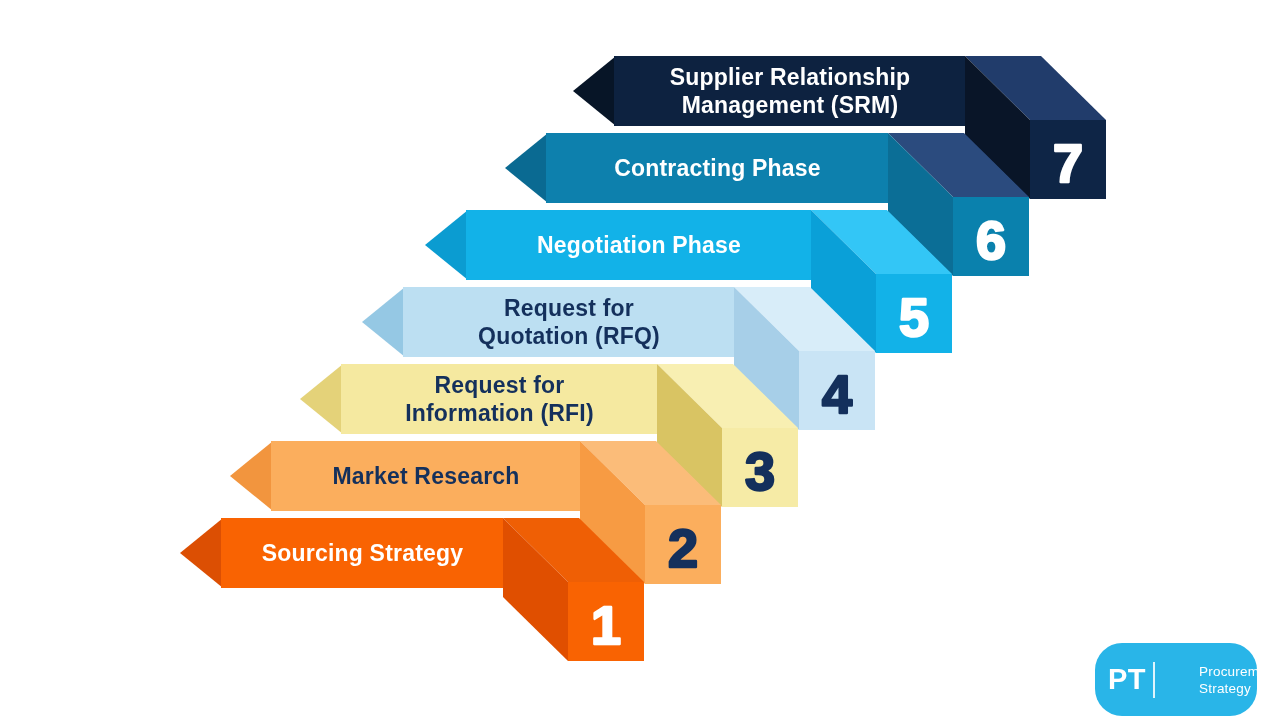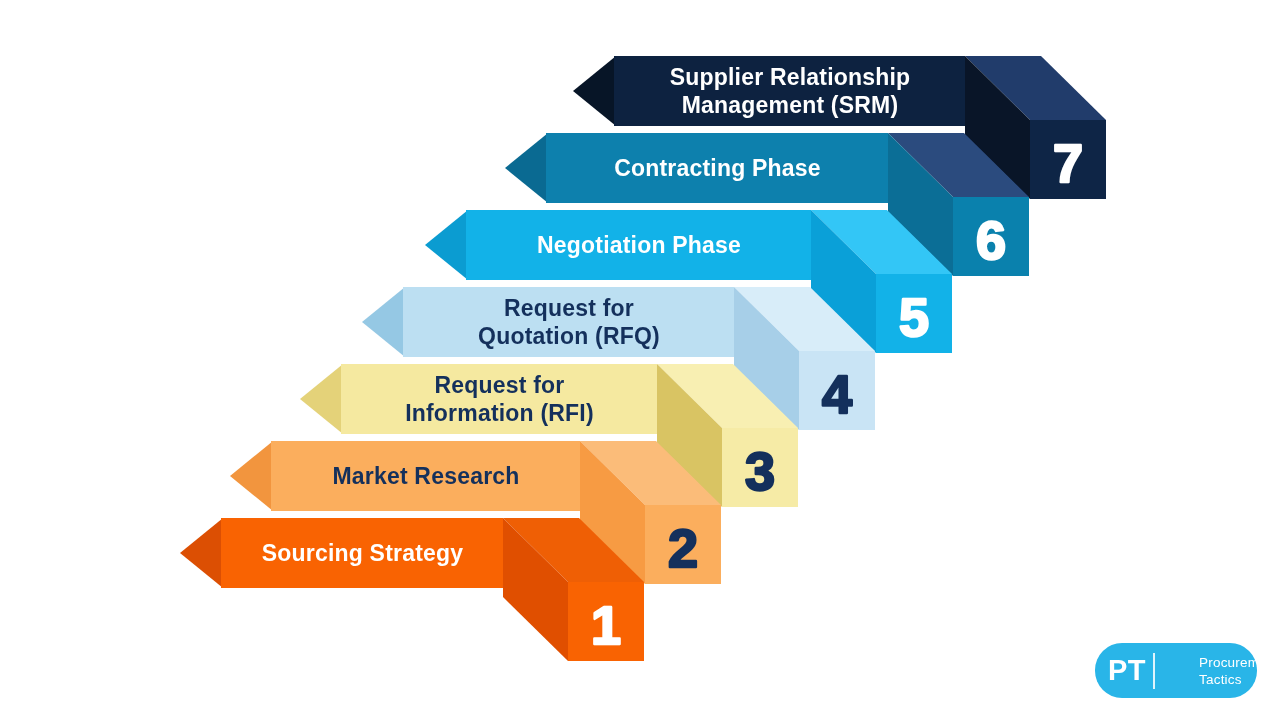--- a/index.html
+++ b/index.html
@@ -4,21 +4,21 @@
 <style>
   html,body{margin:0;padding:0;}
   body{
     width:1280px;height:720px;overflow:hidden;position:relative;
     background:#ffffff;
     font-family:"Liberation Sans",sans-serif;
   }
   #stage{position:absolute;left:0;top:0;width:1280px;height:720px;}
   #stage svg{display:block;}
   .logo{
-    position:absolute;left:1095px;top:643px;width:162px;height:55px;
+    position:absolute;left:1095px;top:643px;width:162px;height:73px;
     border-radius:27px;display:flex;align-items:center;box-sizing:border-box;
     padding-left:13px;
   }
   .logo-abbr{font-size:29px;font-weight:bold;letter-spacing:.5px;line-height:1;}
   .logo-divider{width:2px;height:36px;background:currentColor;opacity:.85;margin:0 8px 0 7px;flex:0 0 auto;}
   .logo-name{font-size:13.5px;line-height:17px;letter-spacing:.2px;font-weight:400;margin-left:36px;}
 </style>
 </head>
 <body style="background: rgb(255, 255, 255);">
 
@@ -88,15 +88,15 @@
         <text x="362.5" fill="#FFFFFF" font-size="23" font-weight="bold" text-anchor="middle" dominant-baseline="central" letter-spacing="0.2" font-family="&quot;Liberation Sans&quot;, sans-serif"><tspan x="362.5" y="553" dominant-baseline="central">Sourcing Strategy</tspan></text>
       </g>
     </svg>
   </div>
 
 <div class="logo" id="logo" style="background: rgb(41, 181, 232); color: rgb(255, 255, 255);">
   <span class="logo-abbr">PT</span>
   <span class="logo-divider"></span>
   <span class="logo-name">
     <span>Procurement</span><br>
-    <span>Tactics</span>
+    <span>Strategy</span>
   </span>
 </div>
 
 </body></html>

